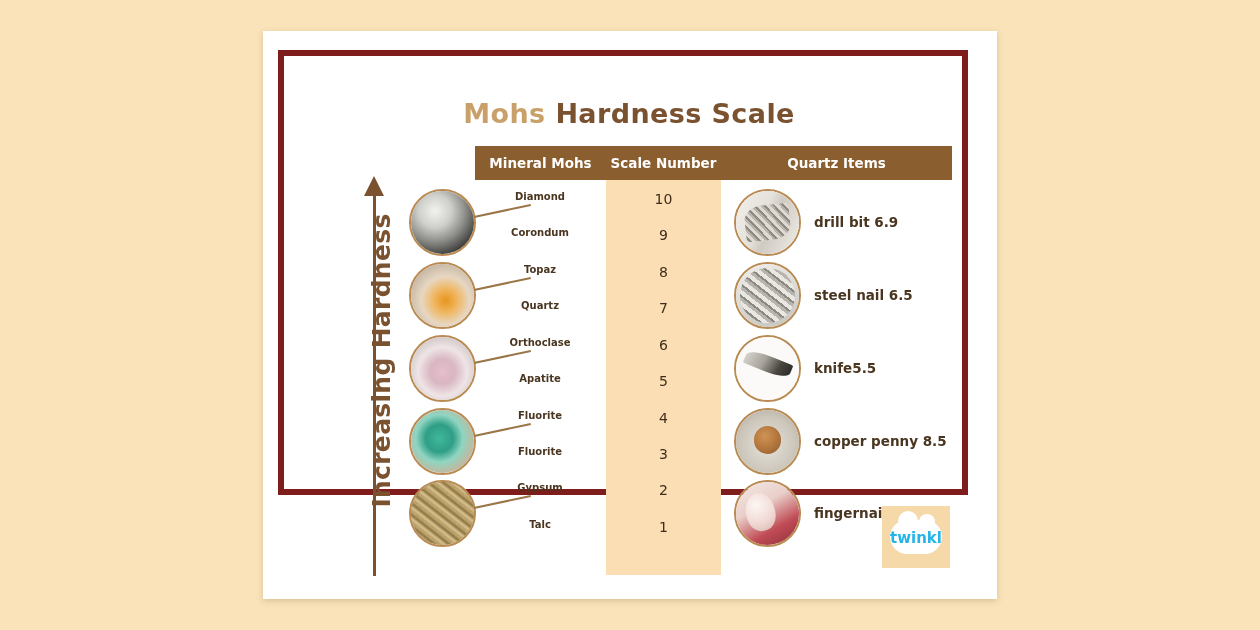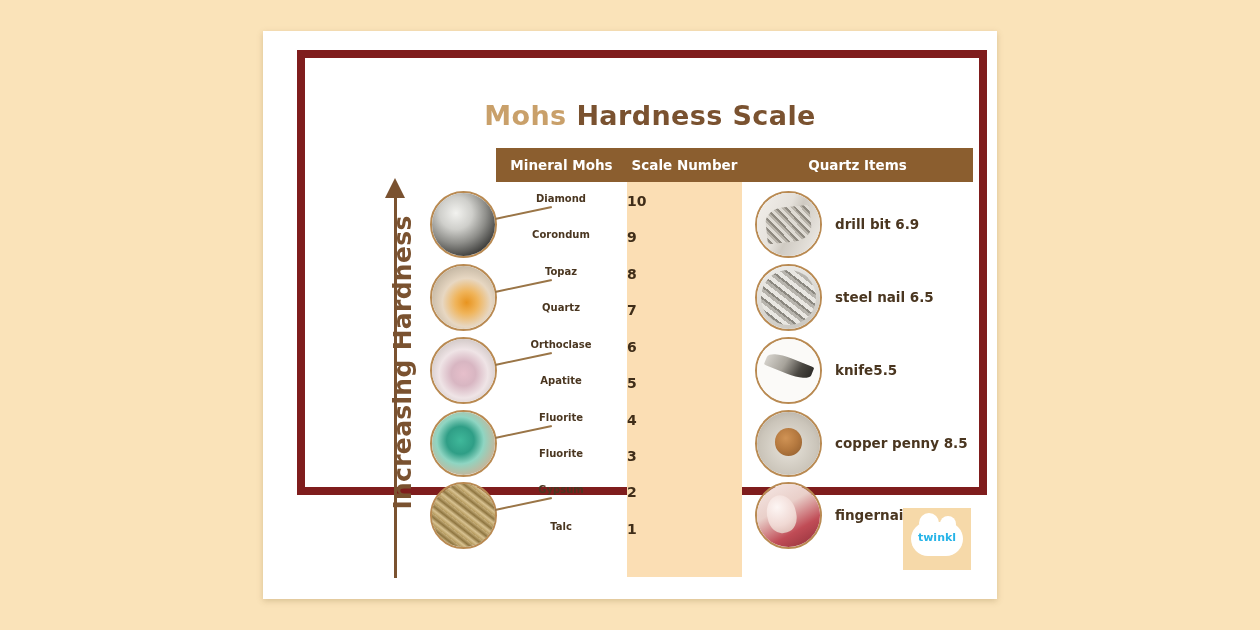--- a/index.html
+++ b/index.html
@@ -19,25 +19,25 @@
     position: absolute;
     left: 263px;
     top: 31px;
     width: 734px;
     height: 568px;
     background: #ffffff;
     box-shadow: 0 2px 6px rgba(120, 90, 40, 0.25);
   }
   #inner-frame {
     position: absolute;
-    left: 34px;
+    left: 15px;
     top: 19px;
     width: 690px;
     height: 445px;
-    border: 8px solid #7f1d1d;
+    border: 6px solid #7f1d1d;
     box-sizing: border-box;
     background: #ffffff;
   }
 
   
   #title {
     position: absolute;
     left: 0;
     top: 42px;
     width: 690px;
@@ -177,22 +177,23 @@
     font-weight: bold;
     color: #4a3620;
     font-family: "DejaVu Sans", sans-serif;
   }
 
   
   .scale-number {
     position: absolute;
     width: 115px;
     left: 322px;
+    text-align: center;
     font-size: 14px;
-    font-weight: bold;
+    font-weight: normal;
     color: #3f2d19;
     font-family: "DejaVu Sans", sans-serif;
   }
 
   
   .item-photo {
     position: absolute;
     left: 450px;
     width: 67px;
     height: 67px;
@@ -311,21 +312,21 @@
     right: 7px; top: -6px;
     width: 16px; height: 16px;
     background: #ffffff;
     border-radius: 50%;
   }
   #twinkl-text {
     position: absolute;
     left: 0; top: 9px;
     width: 52px;
     text-align: center;
-    font-size: 11px;
+    font-size: 15px;
     font-weight: bold;
     color: #27b4e8;
     font-family: "DejaVu Sans", sans-serif;
     z-index: 2;
   }
 </style>
 </head>
 <body>
 
 <div id="poster">

